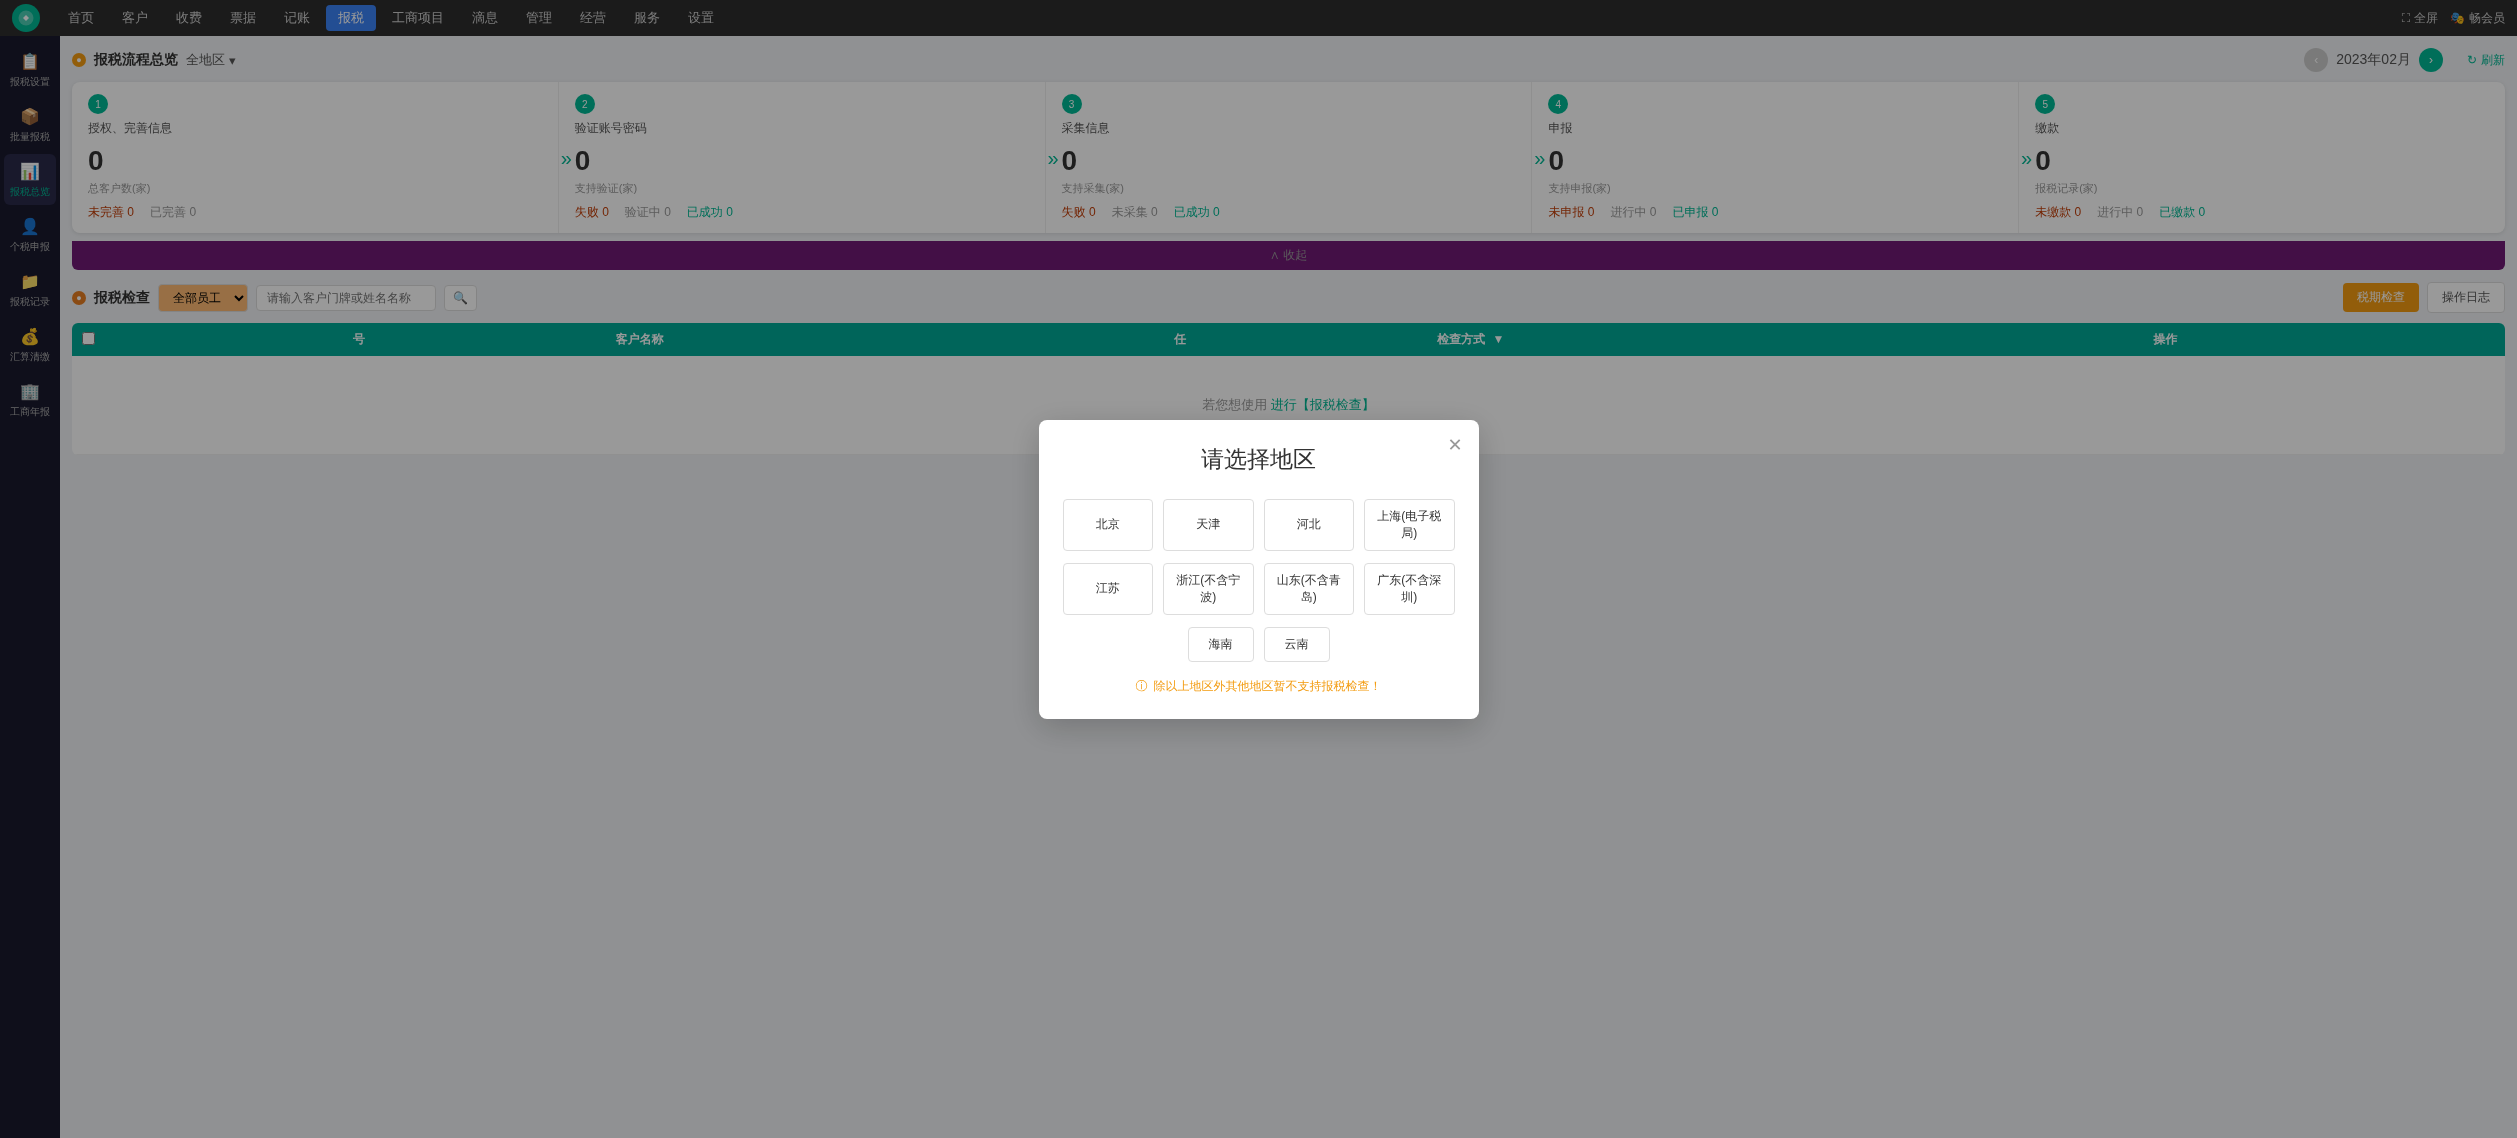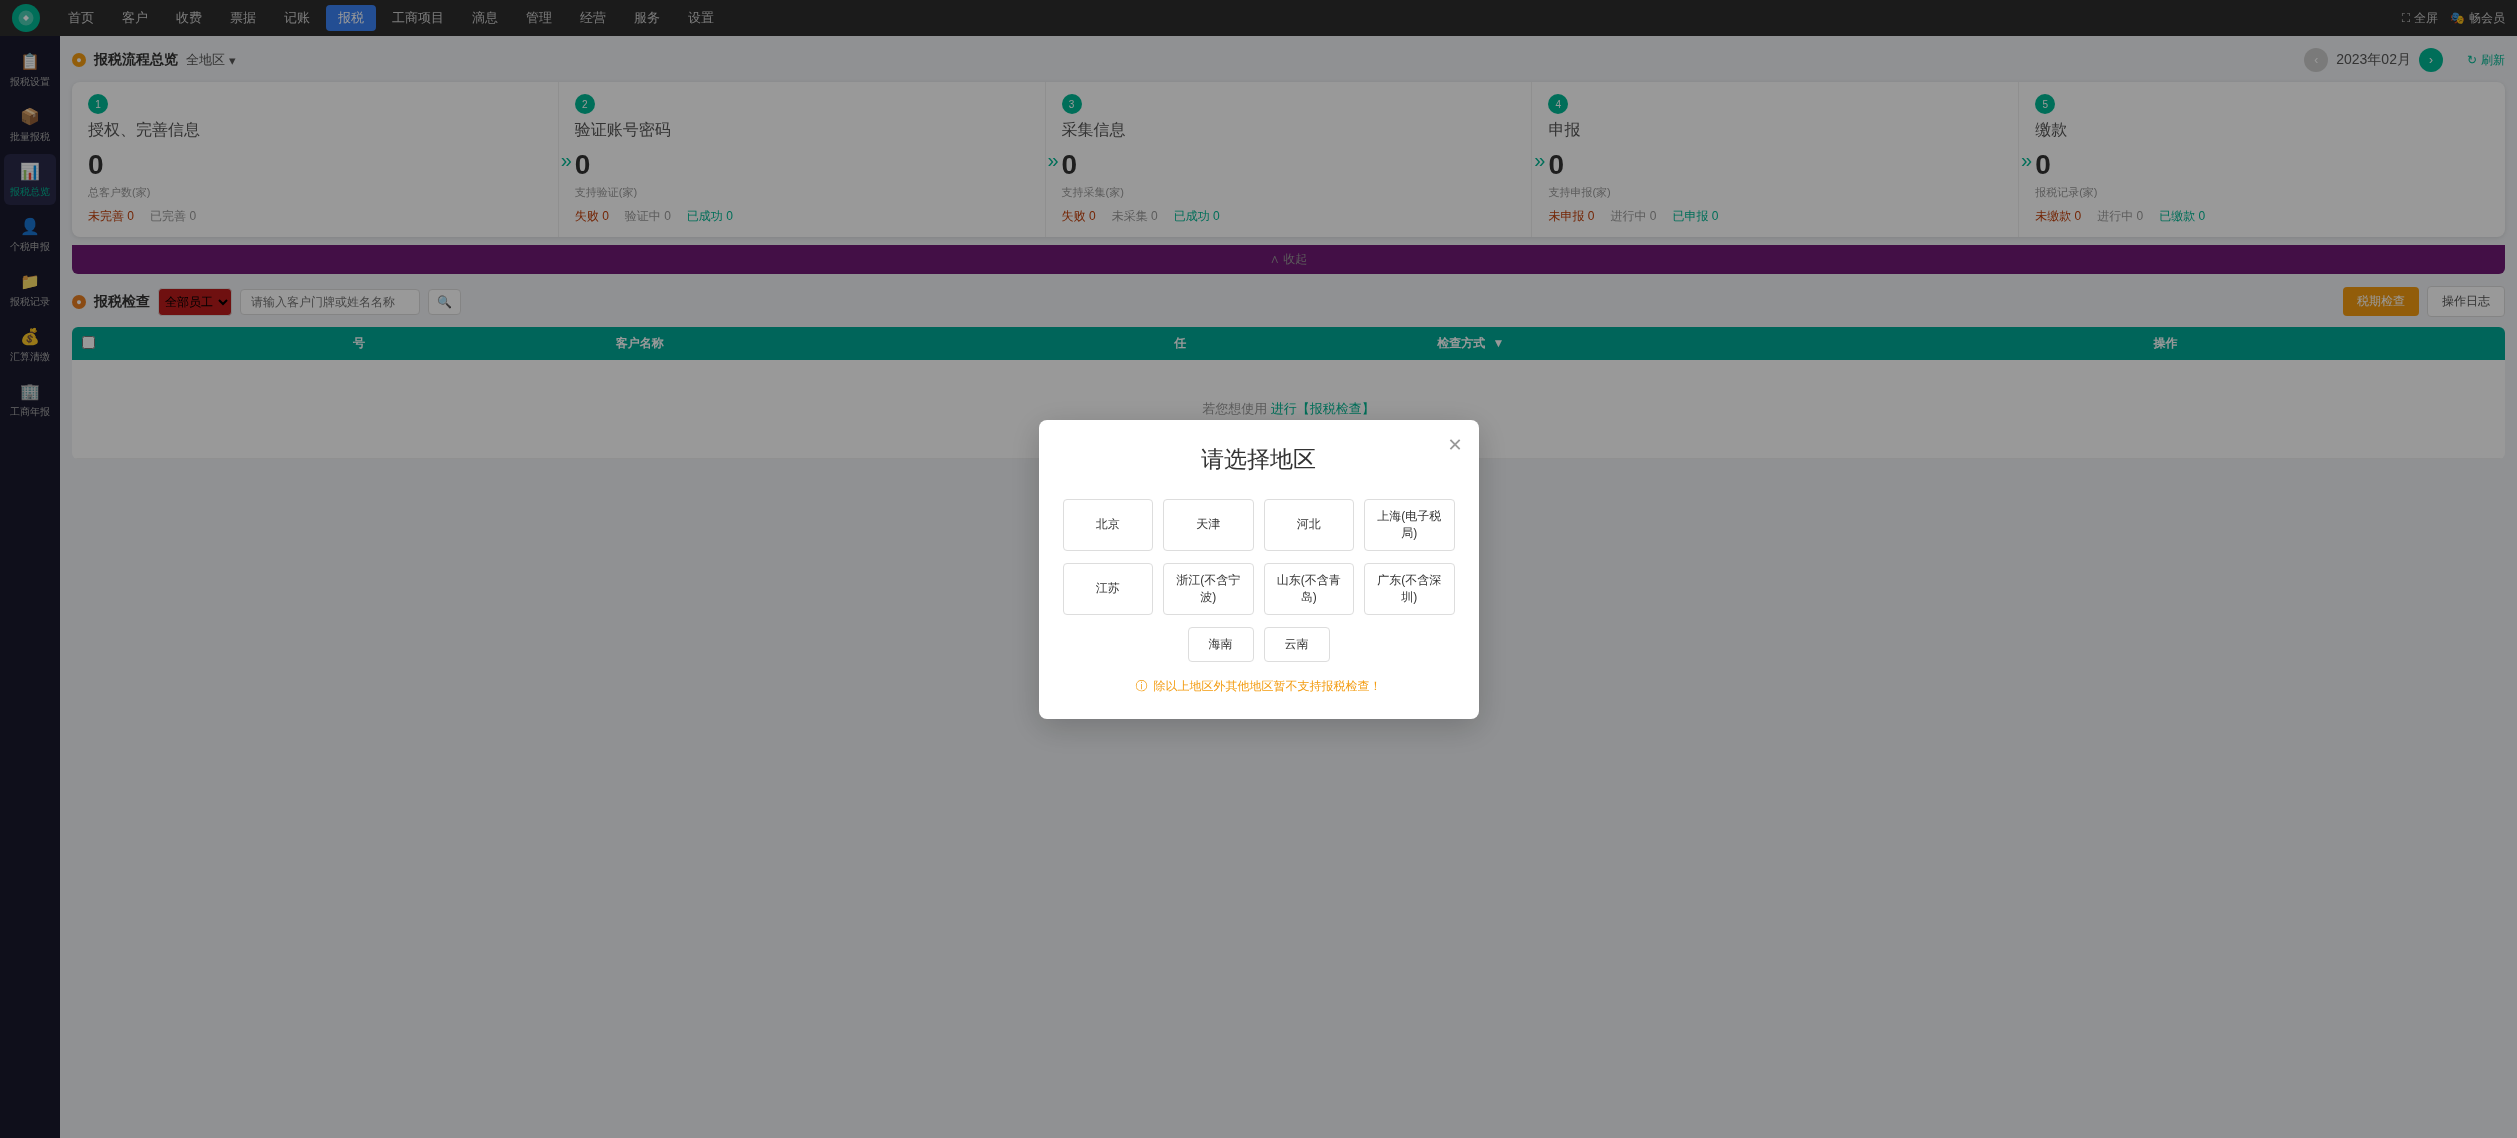--- a/index.html
+++ b/index.html
@@ -130,21 +130,21 @@
     .flow-card:last-child { border-right: none; }
     .flow-card-num {
       width: 20px; height: 20px;
       background: #00b894;
       border-radius: 50%;
       color: white;
       font-size: 10px;
       display: flex; align-items: center; justify-content: center;
       margin-bottom: 6px;
     }
-    .flow-card-title { font-size: 16px; color: #555; margin-bottom: 8px; }
+    .flow-card-title { font-size: 12px; color: #555; margin-bottom: 8px; }
     .flow-card-value { font-size: 28px; font-weight: bold; color: #333; margin-bottom: 4px; }
     .flow-card-sub { font-size: 11px; color: #999; margin-bottom: 8px; }
     .flow-card-stats { display: flex; gap: 16px; }
     .stat-red { color: #c2410c; }
     .stat-gray { color: #999; }
     .stat-green { color: #00b894; }
     .flow-arrow {
       position: absolute;
       right: -14px;
       top: 50%;
@@ -186,25 +186,25 @@
     .check-btn-outline {
       padding: 6px 14px;
       background: white;
       color: #555;
       border: 1px solid #ddd;
       border-radius: 4px;
       cursor: pointer;
       font-size: 12px;
     }
     .select-box {
-      padding: 5px 2px;
+      padding: 5px 10px;
       border: 1px solid #ddd;
       border-radius: 4px;
       font-size: 12px;
-      background: #b91c1c;
+      background: #fdba74;
     }
     .search-box {
       padding: 5px 10px;
       border: 1px solid #ddd;
       border-radius: 4px;
       font-size: 12px;
       width: 180px;
     }
 
     

